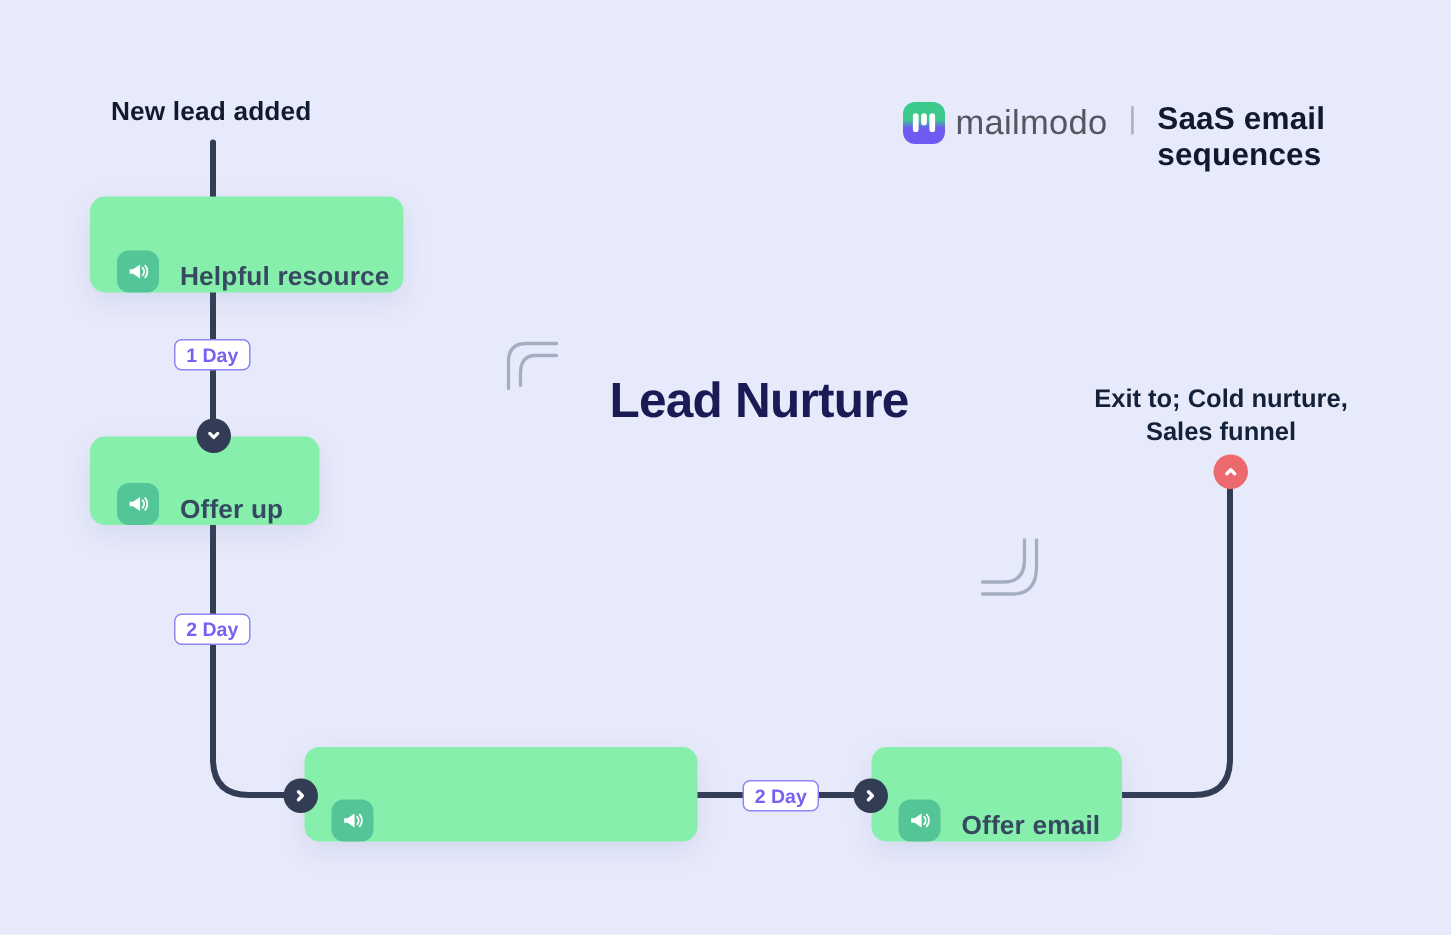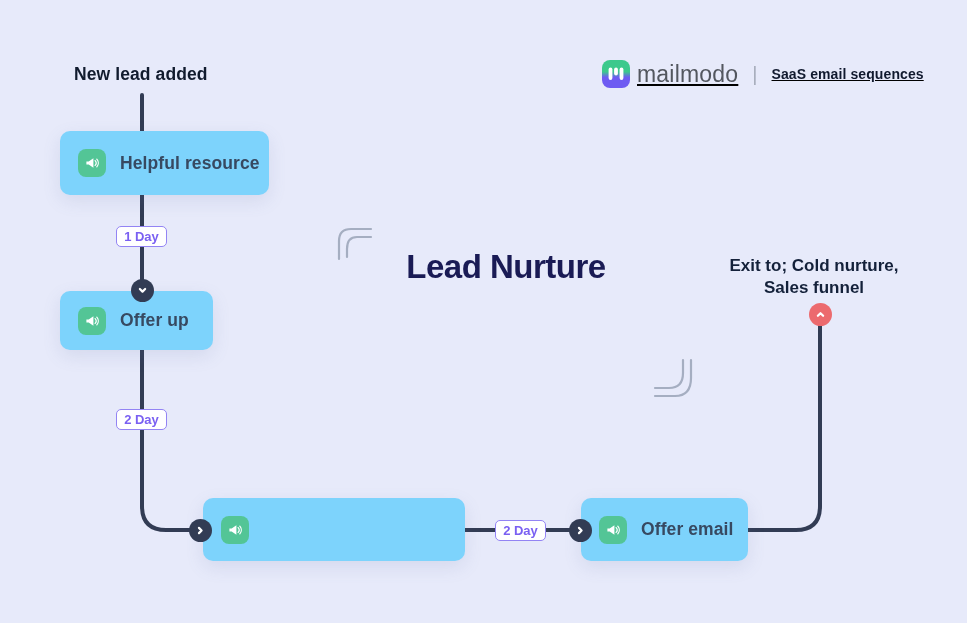--- a/index.html
+++ b/index.html
@@ -9,36 +9,36 @@
     font-family:"Liberation Sans",sans-serif;
   }
   .connectors{position:absolute;left:0;top:0;z-index:1;}
   
   .start-label{
     position:absolute;left:74px;top:64px;z-index:3;
     font-size:17.5px;font-weight:700;color:#111b2e;letter-spacing:.1px;
   }
   
   .header{
-    position:absolute;left:602px;top:58px;height:32px;z-index:3;
-    display:flex;align-items:center;text-decoration:underline;
+    position:absolute;left:602px;top:68px;height:32px;z-index:3;
+    display:flex;align-items:flex-start;
   }
   .logo-mark{width:28px;height:28px;display:inline-block;}
   .logo-text{font-size:23px;color:#53575f;margin-left:7px;letter-spacing:.2px;}
   .divider{color:#a7adbc;font-size:20px;margin:0 14px;font-weight:400;}
-  .tagline{font-size:14px;font-weight:700;color:#10192e;letter-spacing:.1px;}
+  .tagline{font-size:21px;font-weight:700;color:#10192e;letter-spacing:.1px;}
   
   .title{
     position:absolute;left:346px;top:248px;width:320px;margin:0;z-index:3;
     text-align:center;font-size:33px;font-weight:700;color:#1a1b55;letter-spacing:-.5px;
   }
   
   .card{
-    position:absolute;z-index:2;background:#7dd3fc;border-radius:10px;
-    display:flex;align-items:center;padding-left:18px;gap:14px;
+    position:absolute;z-index:2;background:#86efac;border-radius:10px;
+    display:flex;align-items:flex-end;padding-left:18px;gap:14px;
     box-shadow:0 6px 18px rgba(98,110,160,.14);
   }
   .c1{left:60px;top:131px;width:191px;height:64px;}
   .c2{left:60px;top:291px;width:135px;height:59px;}
   .c3{left:203px;top:498px;width:244px;height:63px;}
   .c4{left:581px;top:498px;width:149px;height:63px;}
   .node-icon{
     width:28px;height:28px;border-radius:8px;background:#53c596;flex:0 0 auto;
     display:flex;align-items:center;justify-content:center;
   }

